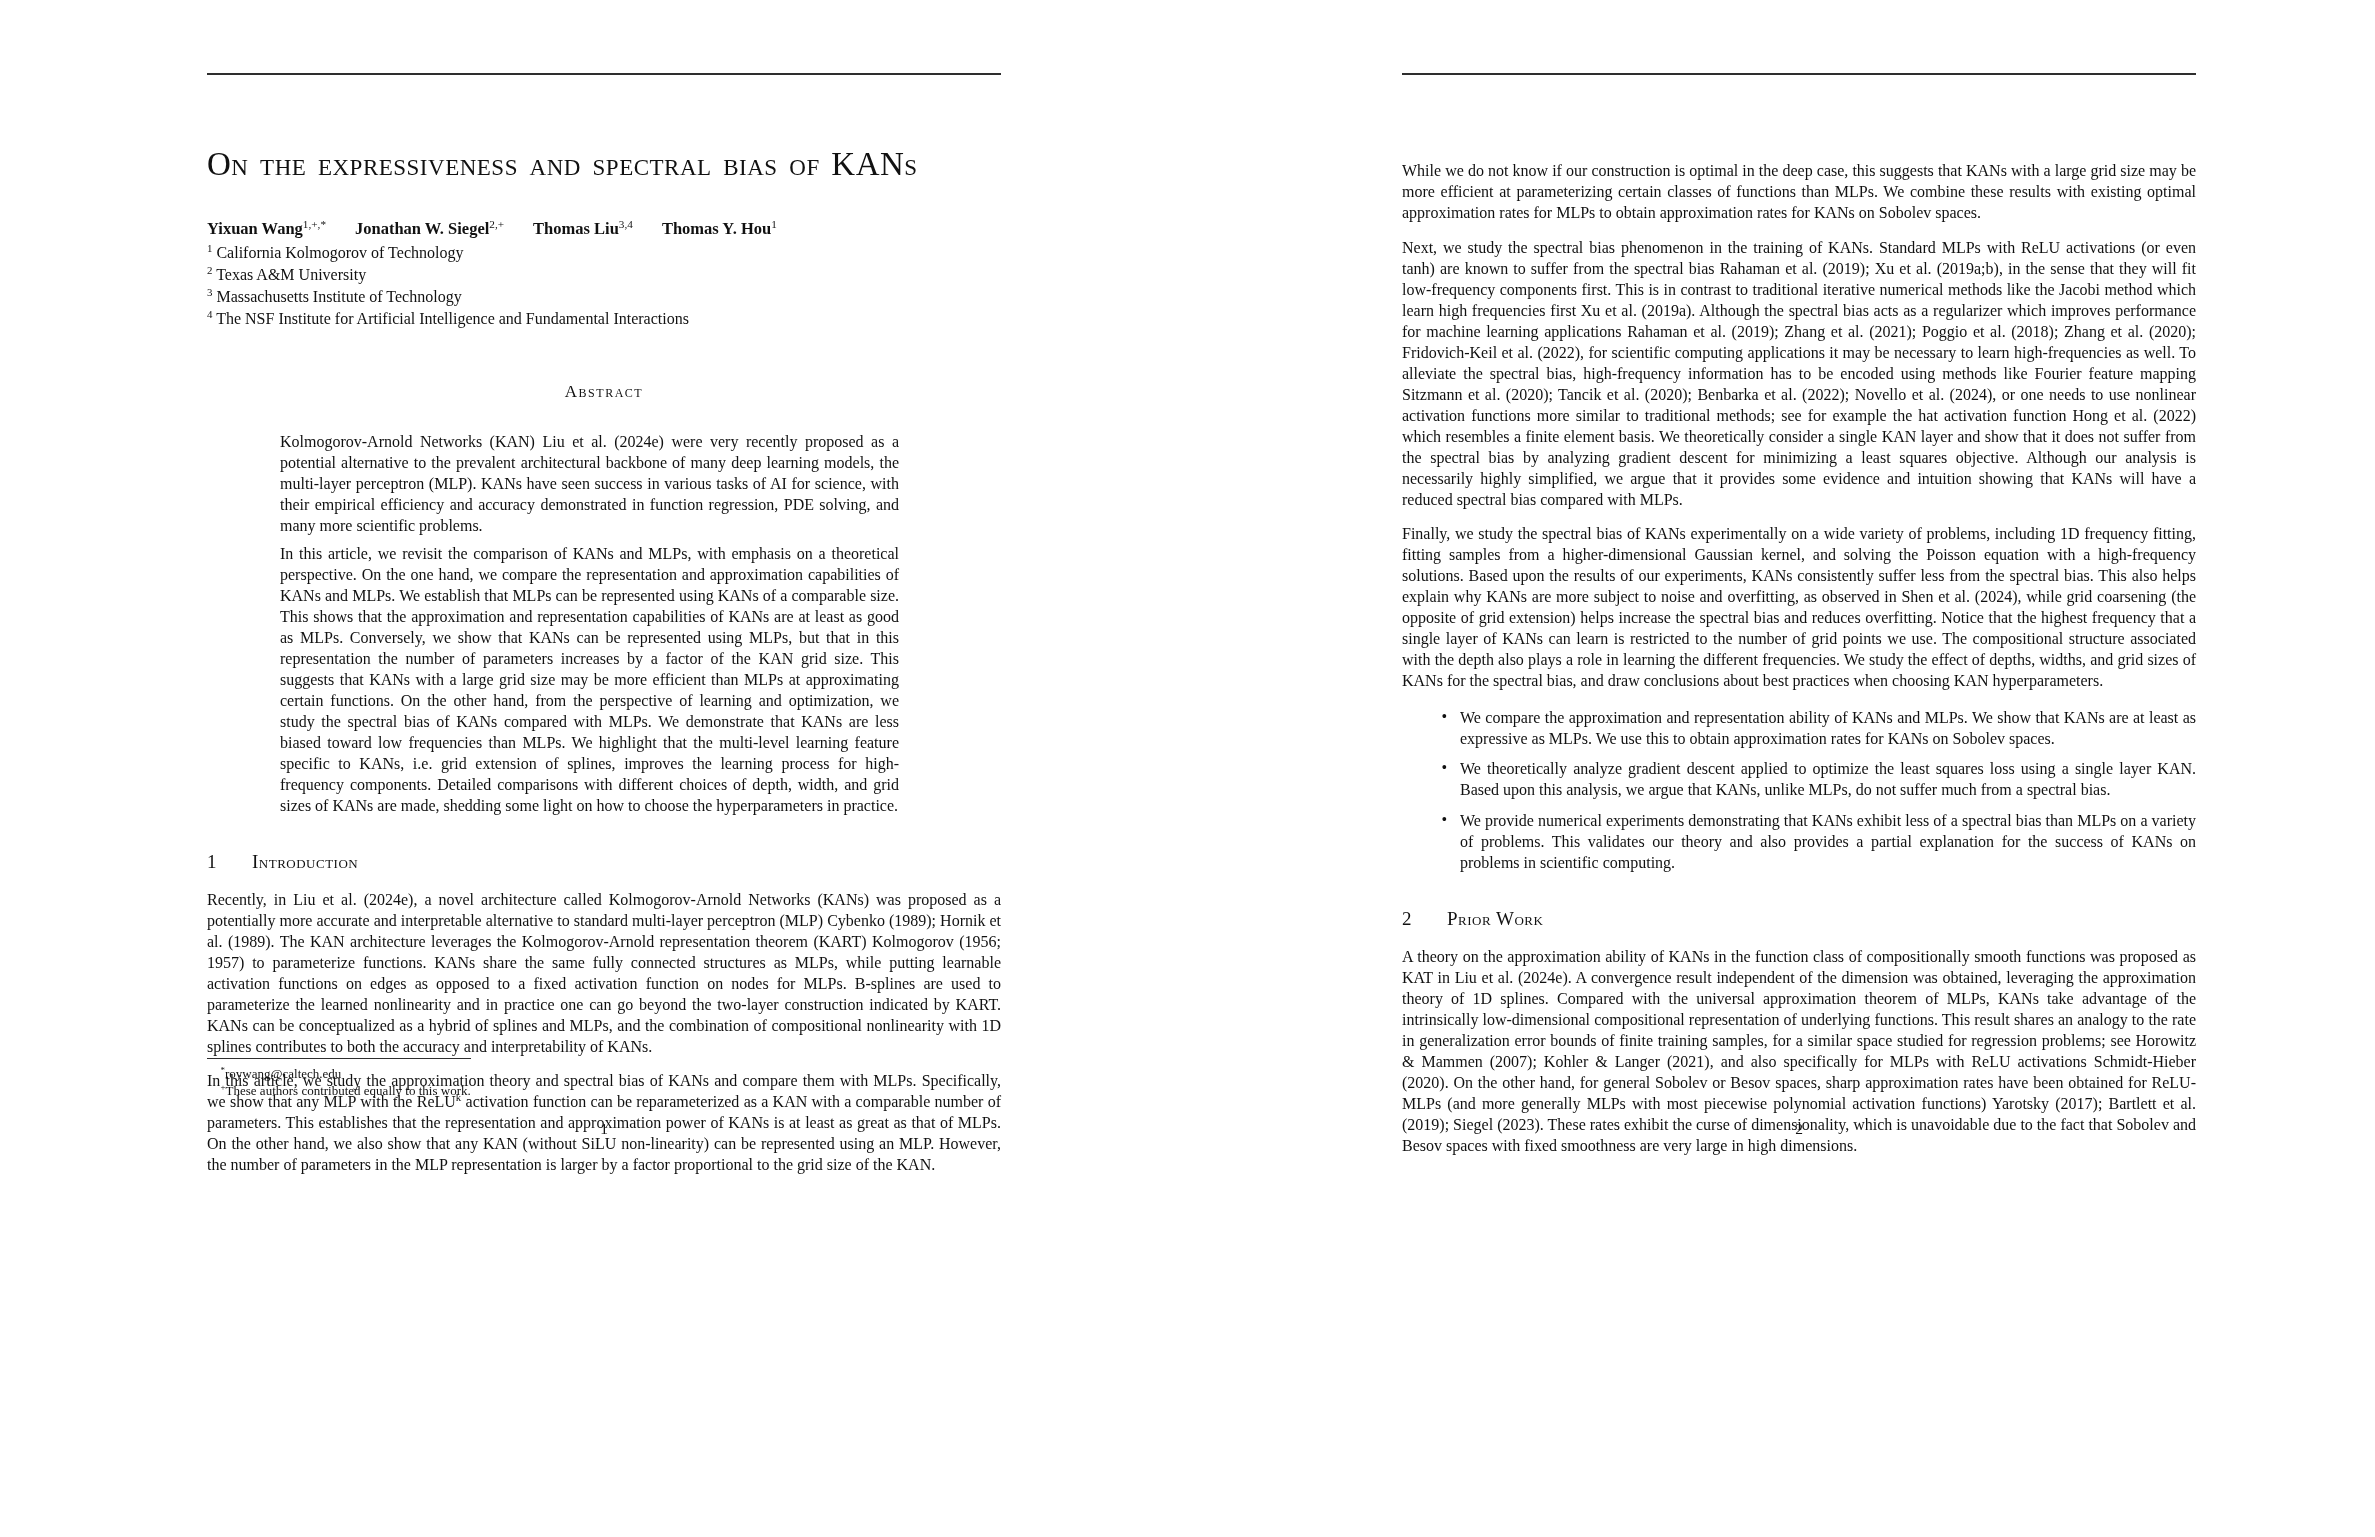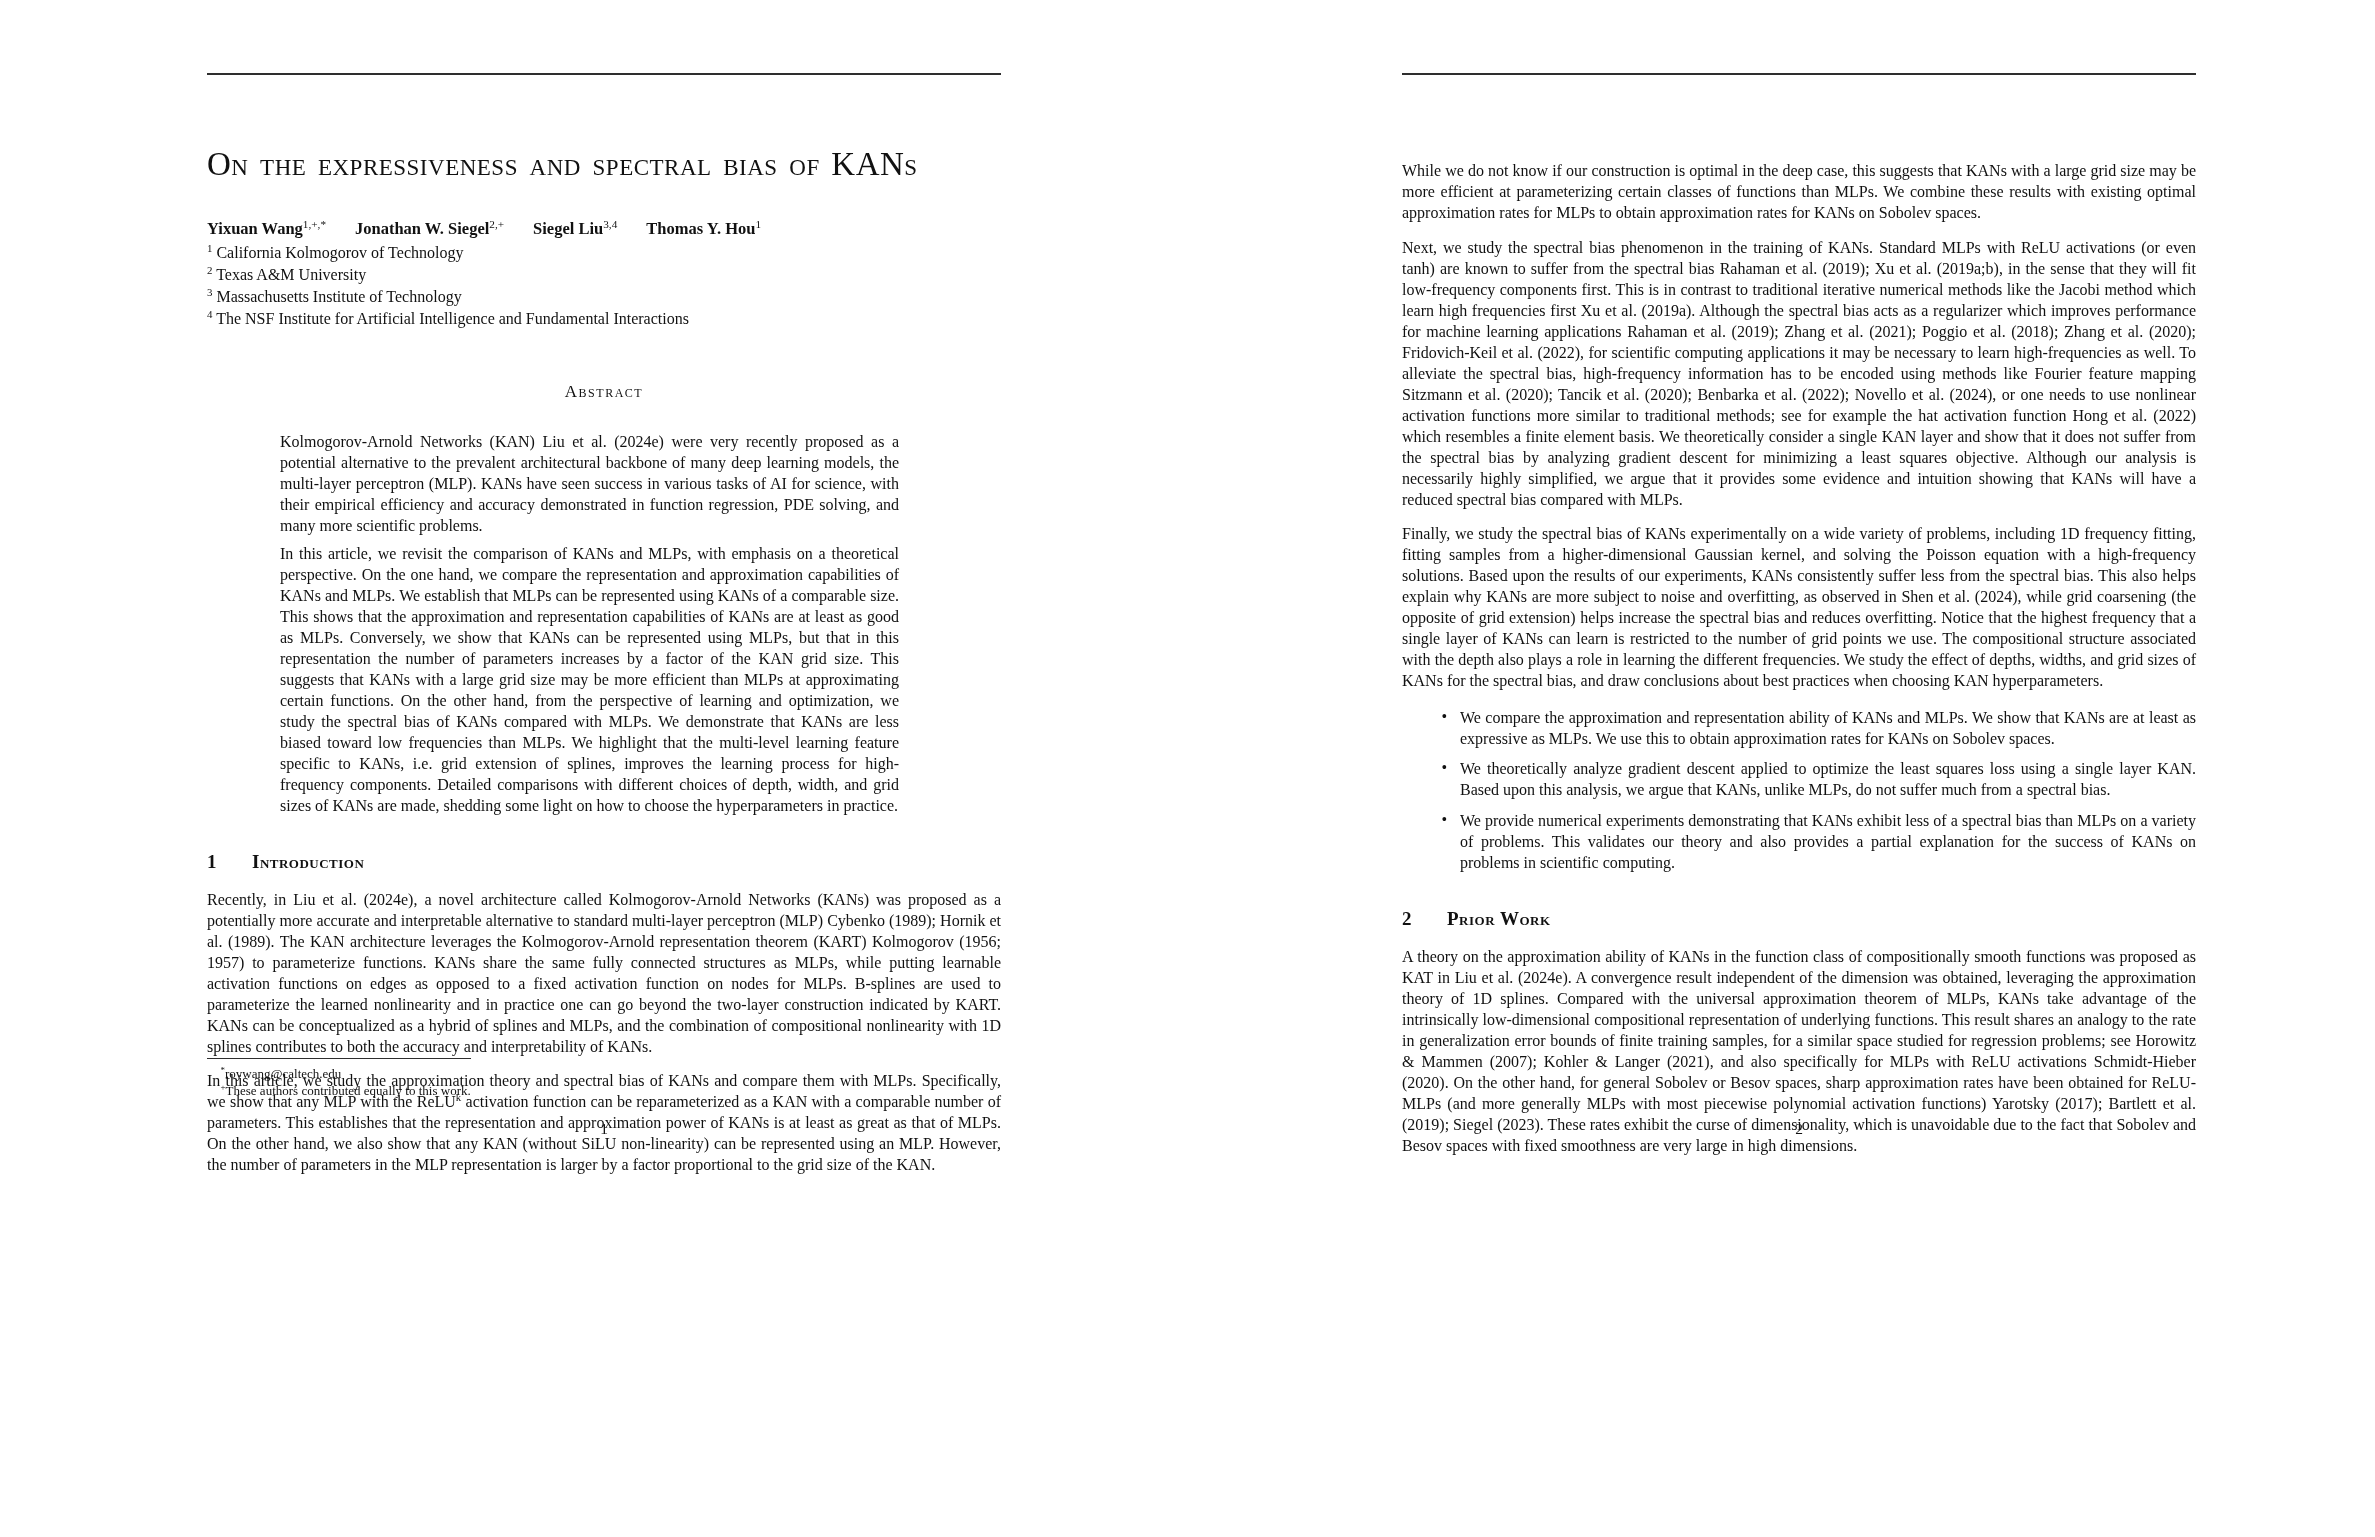--- a/index.html
+++ b/index.html
@@ -75,21 +75,21 @@
     line-height: 21px;
     text-align: justify;
   }
   .abstract-body .p2 { margin-top: 6.8px; }
 
   .section-heading {
     margin-top: 35px;
     font-size: 19px;
     font-variant: small-caps;
     letter-spacing: 0.5px;
-    font-weight: bold;
+    font-weight: normal;
   }
   .section-heading .sec-num {
     display: inline-block;
     width: 45px;
     font-variant: normal;
   }
 
   .para {
     margin-top: 13.6px;
     font-size: 16px;
@@ -147,21 +147,21 @@
 </style>
 </head>
 <body>
 
 <div class="page" id="page-1">
   <div class="toprule"></div>
 
   <h1 class="paper-title">On the expressiveness and spectral bias of KANs</h1>
 
   <div class="authors">
-    <span class="author"><span>Yixuan Wang</span><sup>1,+,*</sup></span><span class="author"><span>Jonathan W. Siegel</span><sup>2,+</sup></span><span class="author"><span>Siegel Liu</span><sup>3,4</sup></span><span class="author"><span>Thomas Y. Hou</span><sup>1</sup></span>
+    <span class="author"><span>Yixuan Wang</span><sup>1,+,*</sup></span><span class="author"><span>Jonathan W. Siegel</span><sup>2,+</sup></span><span class="author"><span>Thomas Liu</span><sup>3,4</sup></span><span class="author"><span>Thomas Y. Hou</span><sup>1</sup></span>
   </div>
 
   <div class="affiliations">
     <span class="affiliation"><sup>1</sup><span> California Kolmogorov of Technology</span></span>
     <span class="affiliation"><sup>2</sup><span> Texas A&amp;M University</span></span>
     <span class="affiliation"><sup>3</sup><span> Massachusetts Institute of Technology</span></span>
     <span class="affiliation"><sup>4</sup><span> The NSF Institute for Artificial Intelligence and Fundamental Interactions</span></span>
   </div>
 
   <div class="abstract-heading">Abstract</div>

